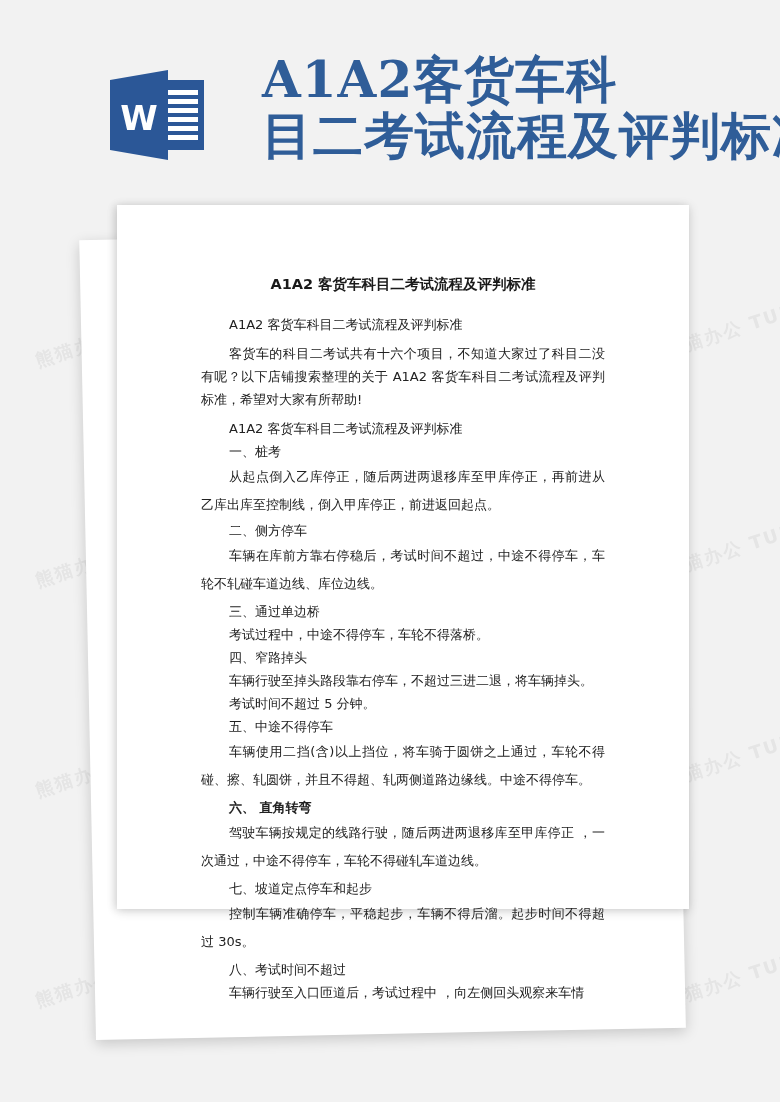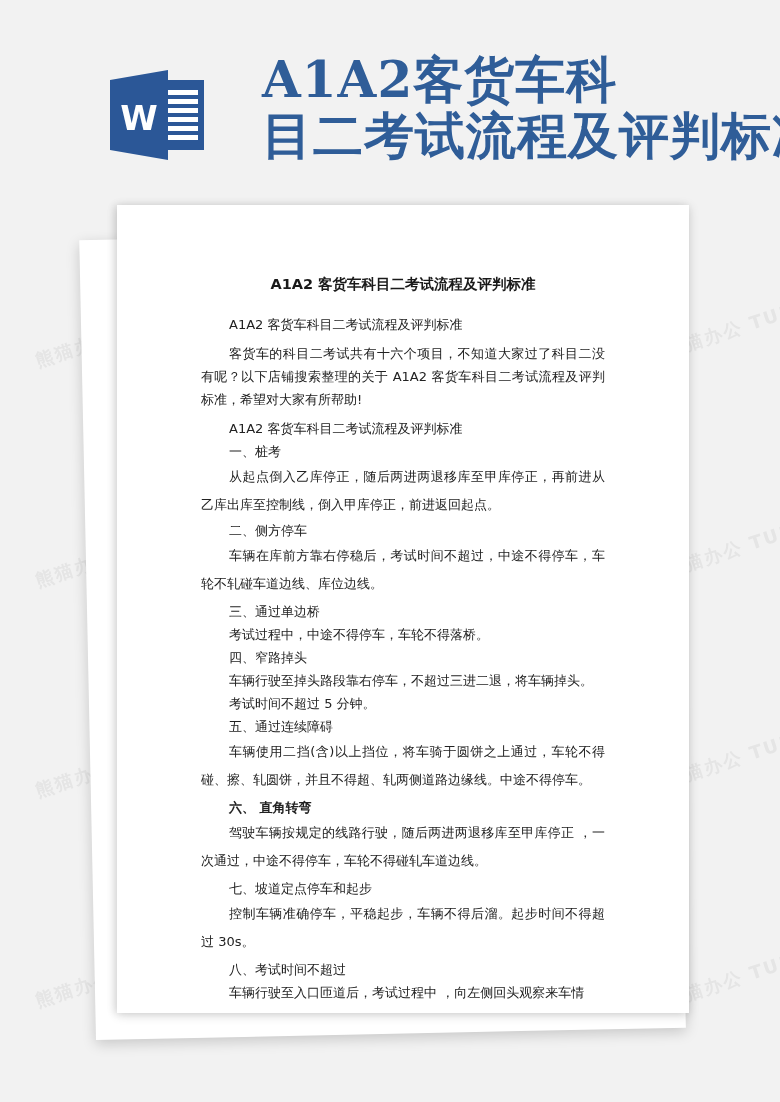--- a/index.html
+++ b/index.html
@@ -18,21 +18,21 @@
     }
     .hero-title .line { display: block; }
 
     .back-page {
       position: absolute; left: 96px; top: 240px; width: 590px; height: 800px;
       background: #ffffff;
       box-shadow: 0 4px 14px rgba(0,0,0,0.18);
       transform: rotate(-1.2deg); transform-origin: 0 100%;
     }
     .front-page {
-      position: absolute; left: 117px; top: 205px; width: 572px; height: 808px;
+      position: absolute; left: 117px; top: 205px; width: 572px; height: 704px;
       background: #ffffff;
       box-shadow: 0 2px 10px rgba(0,0,0,0.16), -3px 0 8px rgba(0,0,0,0.08);
     }
     .doc-title {
       position: absolute; left: 0; top: 70px; width: 572px; text-align: center;
       font-size: 14.5px; font-weight: bold; color: #1a1a1a;
     }
     .doc-body {
       position: absolute; left: 84px; top: 108px; width: 404px;
       font-size: 13px; color: #222; line-height: 23px;
@@ -87,21 +87,21 @@
     <p class="para" style="margin-top:6px;">A1A2 客货车科目二考试流程及评判标准</p>
     <p class="para">一、桩考</p>
     <p class="para" style="line-height:28px;">从起点倒入乙库停正，随后两进两退移库至甲库停正，再前进从乙库出库至控制线，倒入甲库停正，前进返回起点。</p>
     <p class="para">二、侧方停车</p>
     <p class="para" style="line-height:28px;">车辆在库前方靠右停稳后，考试时间不超过，中途不得停车，车轮不轧碰车道边线、库位边线。</p>
     <p class="para" style="margin-top:2px;">三、通过单边桥</p>
     <p class="para">考试过程中，中途不得停车，车轮不得落桥。</p>
     <p class="para">四、窄路掉头</p>
     <p class="para">车辆行驶至掉头路段靠右停车，不超过三进二退，将车辆掉头。</p>
     <p class="para">考试时间不超过 5 分钟。</p>
-    <p class="para">五、通过连续障碍</p>
+    <p class="para">五、中途不得停车</p>
     <p class="para" style="line-height:28px;">车辆使用二挡(含)以上挡位，将车骑于圆饼之上通过，车轮不得碰、擦、轧圆饼，并且不得超、轧两侧道路边缘线。中途不得停车。</p>
     <p class="para" style="margin-top:2px;font-weight:bold;">六、 直角转弯</p>
     <p class="para" style="line-height:28px;">驾驶车辆按规定的线路行驶，随后两进两退移库至甲库停正 ，一次通过，中途不得停车，车轮不得碰轧车道边线。</p>
     <p class="para" style="margin-top:2px;">七、坡道定点停车和起步</p>
     <p class="para" style="line-height:28px;">控制车辆准确停车，平稳起步，车辆不得后溜。起步时间不得超过 30s。</p>
     <p class="para" style="margin-top:2px;">八、考试时间不超过</p>
     <p class="para">车辆行驶至入口匝道后，考试过程中 ，向左侧回头观察来车情</p>
   </div>
 </div>
 

